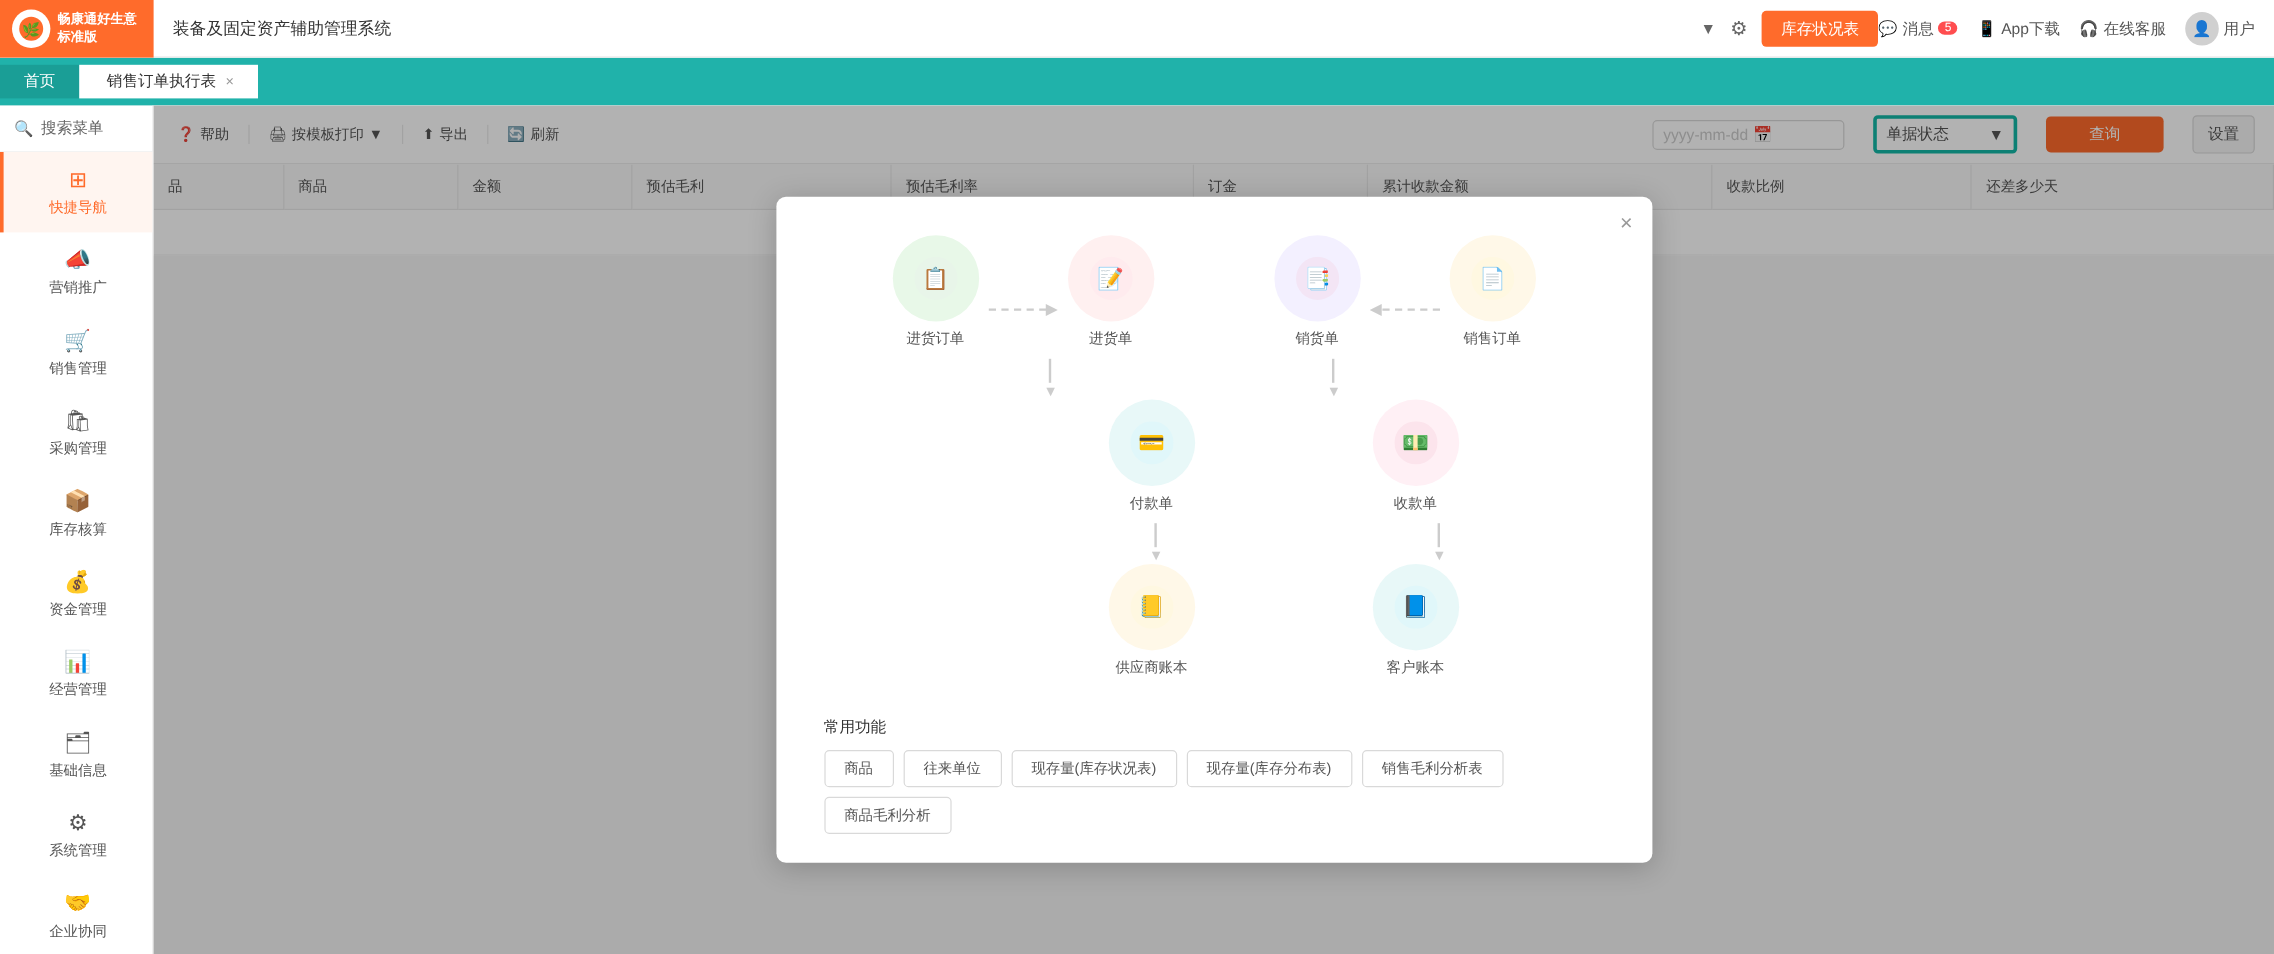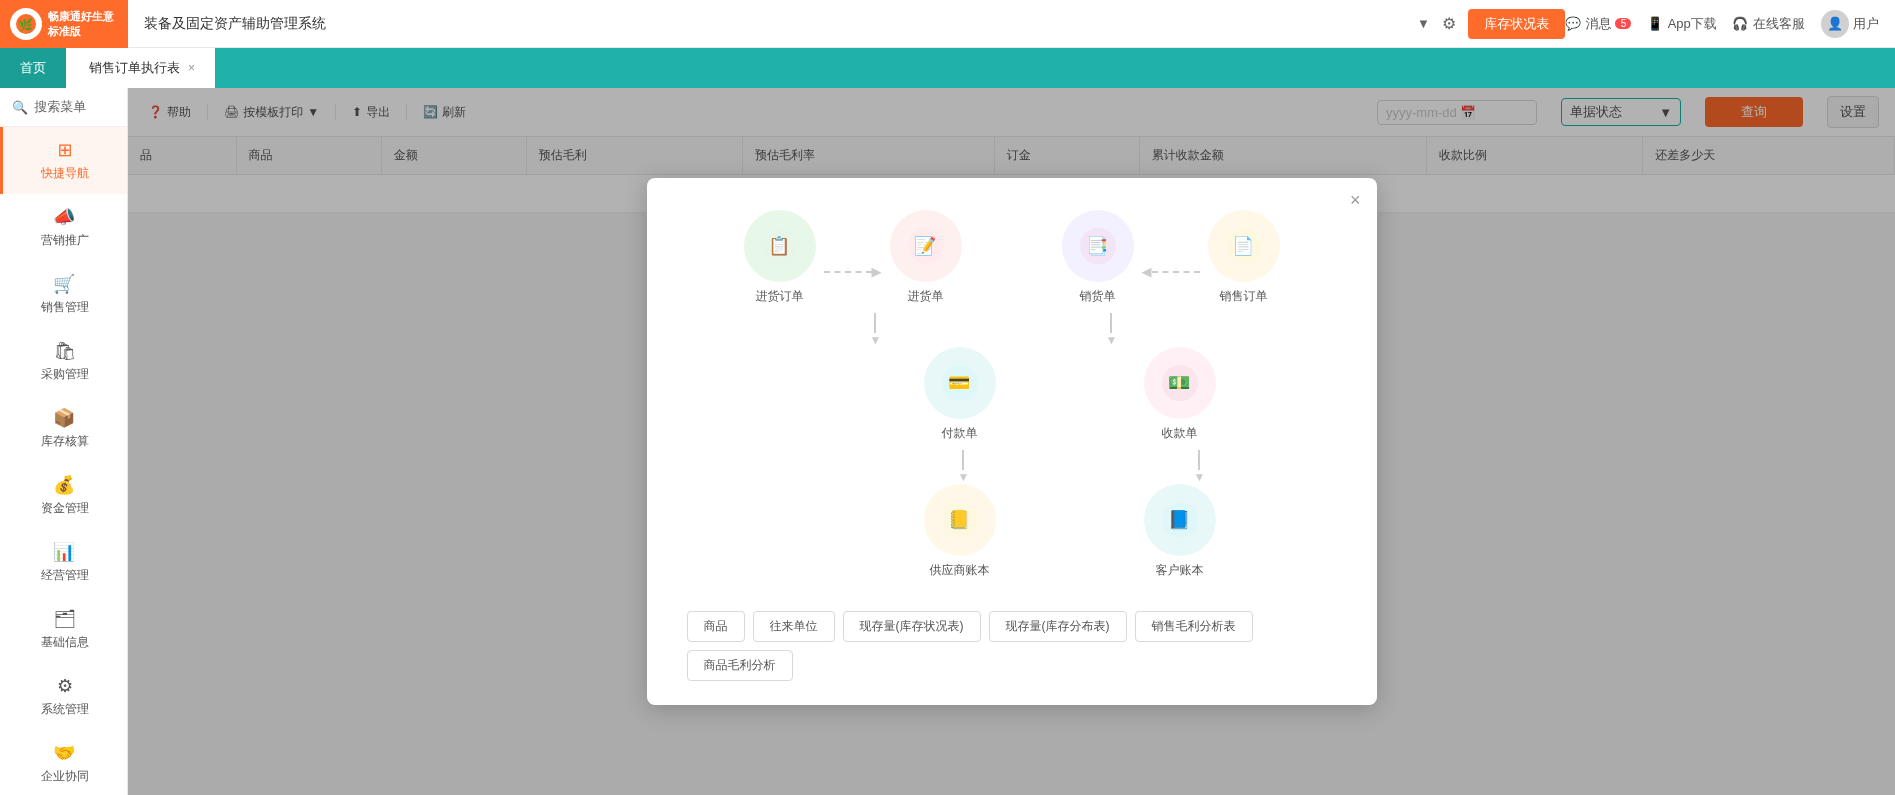--- a/index.html
+++ b/index.html
@@ -26,21 +26,21 @@
     .header-right-item { display: flex; align-items: center; gap: 4px; color: #555; cursor: pointer; font-size: 13px; }
     .badge { background: #ff4d4f; color: #fff; border-radius: 10px; font-size: 10px; padding: 0 4px; min-width: 16px; text-align: center; }
     .user-avatar { width: 28px; height: 28px; border-radius: 50%; background: #d0d0d0; display: flex; align-items: center; justify-content: center; color: #888; }
 
     
     .tab-bar {
       display: flex; align-items: center; background: #20b2aa;
       height: 40px; padding: 0 0 0 0;
     }
     .tab-item {
-      height: 40px; display: flex; align-items: center; padding: 0 20px;
+      height: 28px; display: flex; align-items: center; padding: 0 20px;
       cursor: pointer; color: #fff; font-size: 13px; position: relative;
     }
     .tab-item.home { background: #1a9e96; }
     .tab-item.active { background: #fff; color: #333; padding-left: 23px; }
     .tab-close { margin-left: 8px; color: #999; cursor: pointer; font-size: 12px; }
     .tab-close-right { position: absolute; right: 16px; top: 50%; transform: translateY(-50%); color: #999; cursor: pointer; font-size: 16px; }
 
     
     .layout { display: flex; height: calc(795px - 88px); }
     .sidebar {
@@ -76,21 +76,21 @@
     .toolbar-right { margin-left: auto; display: flex; align-items: center; gap: 24px; }
     .query-btn { background: #ff6b2b; color: #fff; border: none; border-radius: 4px; padding: 6px 36px; cursor: pointer; font-size: 13px; }
     .setting-btn { background: #f5f5f5; color: #555; border: 1px solid #d9d9d9; border-radius: 4px; padding: 6px 12px; cursor: pointer; font-size: 13px; }
 
     
     .filter-bar {
       background: #fff; padding: 8px 16px; display: flex; align-items: center;
       gap: 12px; border-bottom: 1px solid #e8e8e8; flex-wrap: wrap;
     }
     .filter-date { border: 1px solid #d9d9d9; border-radius: 4px; padding: 4px 8px; color: #aaa; display: flex; align-items: center; gap: 4px; width: 160px; }
-    .filter-select { border: 1px solid #14b8a6; border-radius: 4px; padding: 4px 8px; color: #555; display: flex; align-items: center; gap: 4px; min-width: 120px; }
+    .filter-select { border: 3px solid #14b8a6; border-radius: 4px; padding: 4px 8px; color: #555; display: flex; align-items: center; gap: 4px; min-width: 120px; }
     .more-conditions { color: #20b2aa; cursor: pointer; font-size: 12px; }
 
     
     .table-container { background: #fff; margin: 0; overflow: auto; }
     .data-table { width: 100%; border-collapse: collapse; }
     .data-table th {
       background: #fafafa; border-bottom: 1px solid #e8e8e8; border-right: 1px solid #e8e8e8;
       padding: 10px 12px; text-align: left; color: #555; font-weight: normal; font-size: 12px;
       white-space: nowrap;
     }
@@ -459,20 +459,21 @@
                         <text x="18" y="24" text-anchor="middle" font-size="18" fill="#00bcd4">📘</text>
                       </svg>
                   </div>
                   <span class="flow-label">客户账本</span>
                 </div>
               </div>
             </div>
           </div>
 
           <div class="common-functions">
+            <div class="common-title">常用功能</div>
             <div class="func-buttons">
               <button class="func-btn">商品</button>
               <button class="func-btn">往来单位</button>
               <button class="func-btn">现存量(库存状况表)</button>
               <button class="func-btn">现存量(库存分布表)</button>
               <button class="func-btn">销售毛利分析表</button>
               <button class="func-btn">商品毛利分析</button>
             </div>
           </div>
         </div>

